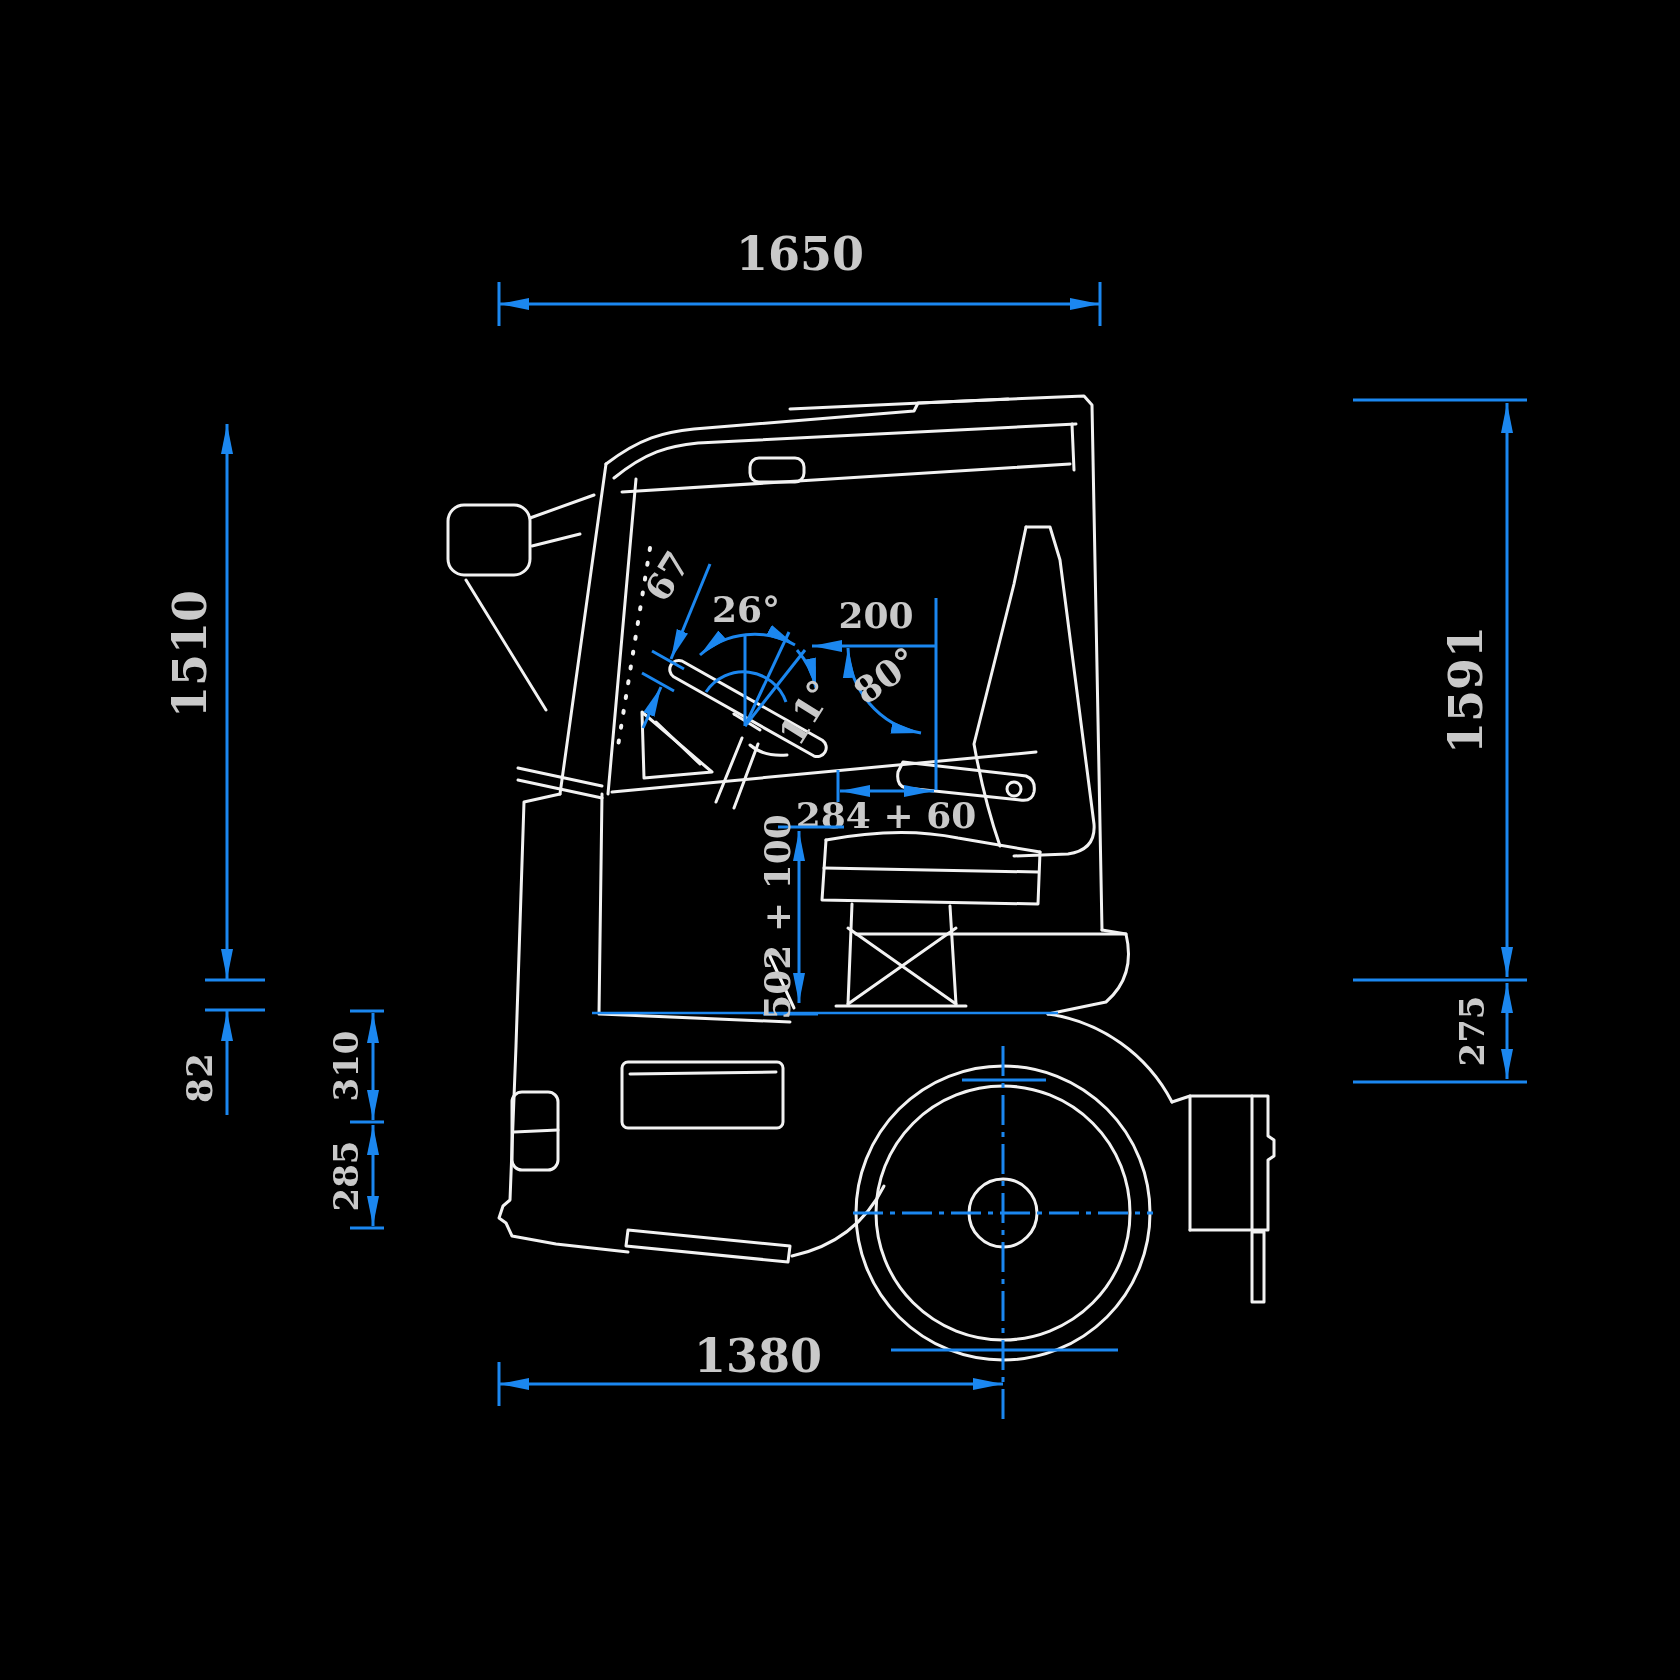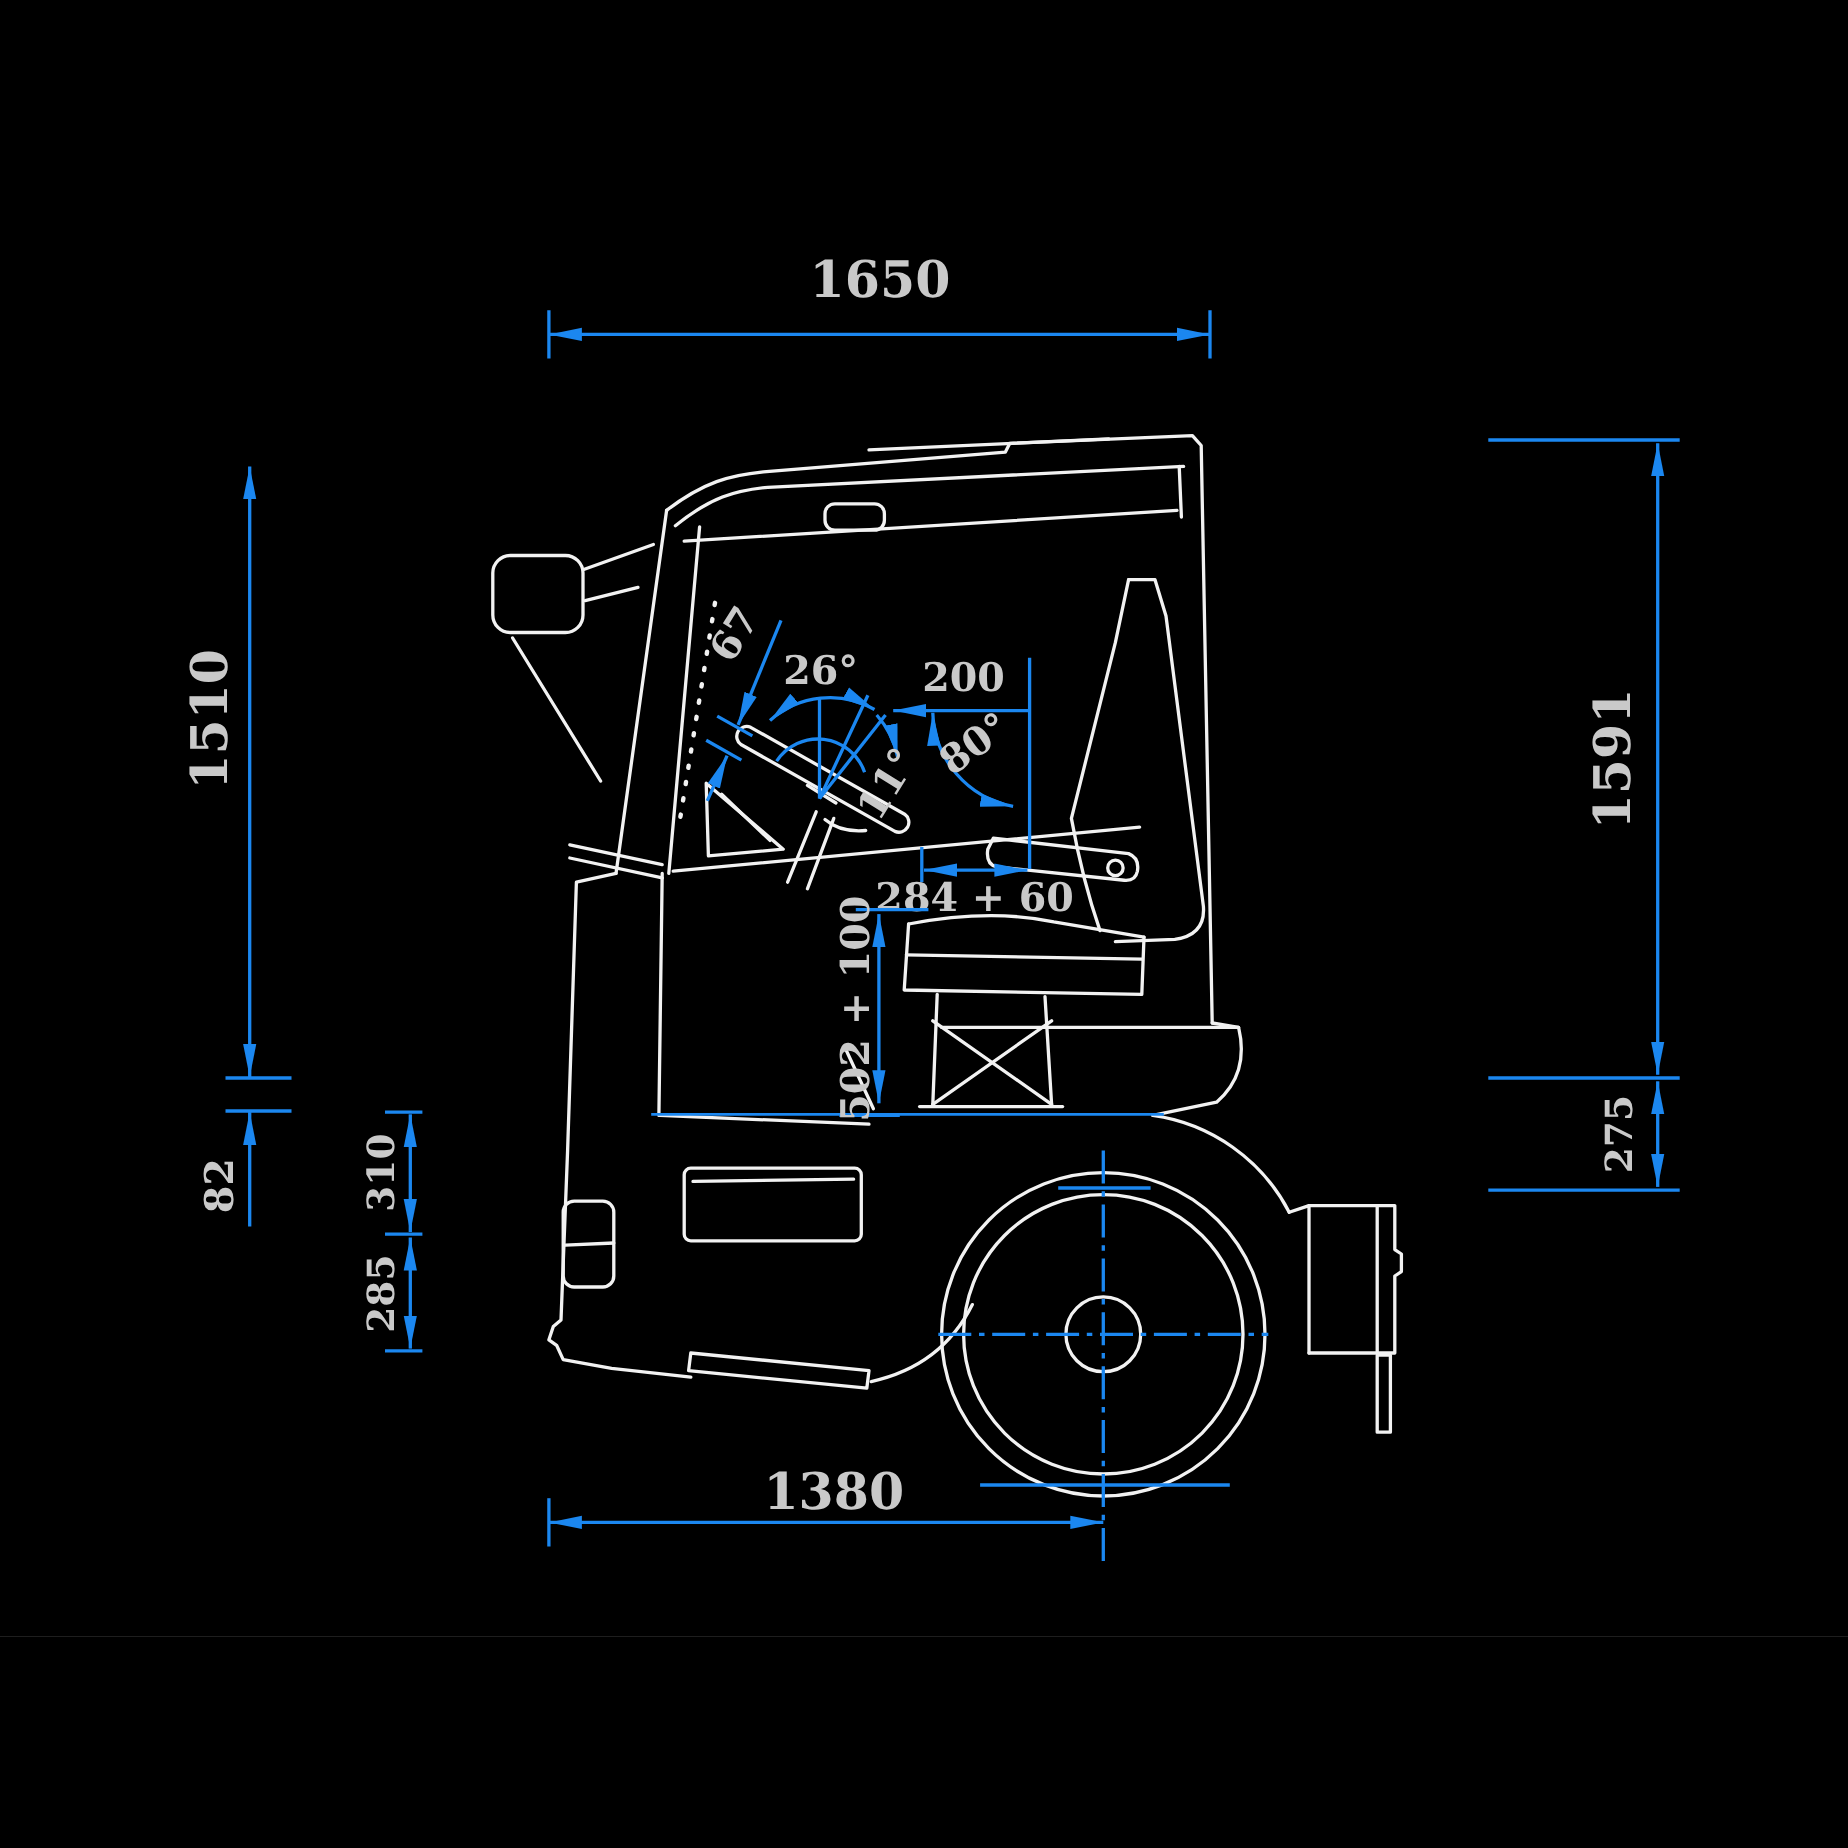--- a/index.html
+++ b/index.html
@@ -1,16 +1,16 @@
 <!DOCTYPE html>
 <html><head>
 <meta charset="utf-8">
 <style>
   html,body{margin:0;padding:0;background:#000;}
-  .stage{width:1680px;height:1488px;background:#737373;position:relative;overflow:hidden;}
+  .stage{width:1680px;height:1680px;background:#ffffff;position:relative;overflow:hidden;}
   svg{display:block;}
   .dimtext{font-family:"DejaVu Serif","Liberation Serif",serif;font-weight:700;fill:#c9c9c9;}
   .big{font-size:46px;}
   .mid{font-size:36px;}
   .sml{font-size:34px;}
   .white{stroke:#f2f2f2;stroke-width:3;fill:none;stroke-linecap:round;stroke-linejoin:round;}
   .blue{stroke:#1b87f0;stroke-width:3;fill:none;stroke-linecap:butt;}
   .blue-thin{stroke:#1b87f0;stroke-width:2.5;fill:none;}
   .dashdot{stroke-dasharray:30 7 5 7;}
   .glassdots{stroke-dasharray:2 13;stroke-width:4;}

